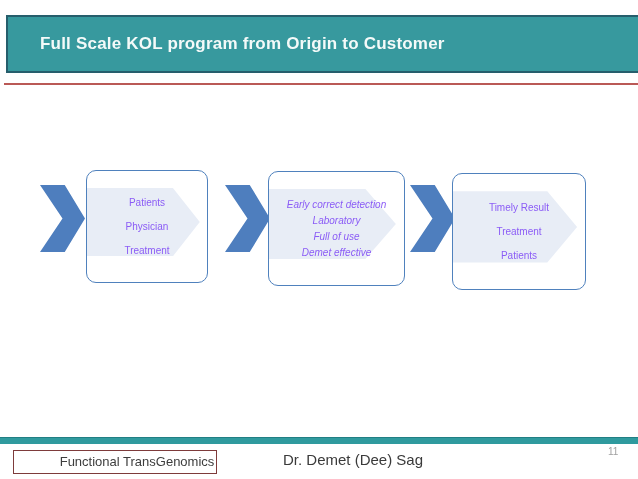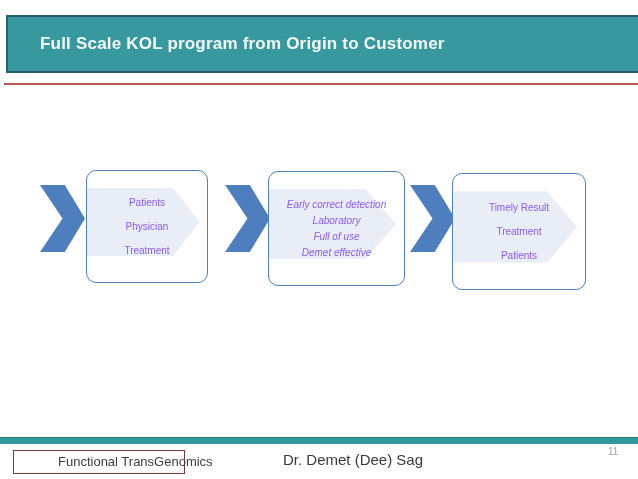--- a/index.html
+++ b/index.html
@@ -28,21 +28,21 @@
   .box1{left:86px;top:170px;width:122px;height:113px;}
   .box2{left:268px;top:171px;width:137px;height:115px;}
   .box3{left:452px;top:173px;width:134px;height:117px;}
   .watermark{position:absolute;left:0;top:15%;width:94%;height:62%;background:#E8EDF6;
              clip-path:polygon(0 0,76% 0,100% 50%,76% 100%,0 100%);z-index:0;}
   .step-line{position:relative;z-index:1;color:#8b5cf6;font-size:10px;line-height:24px;padding:0 4px;}
   .box2 .step-line{line-height:16px;font-style:italic;}
 
   
   .teal-bar{position:absolute;left:0;right:0;top:437px;height:6px;background:#2F9A9E;border-top:1px solid #217F84;}
-  .footer-box{position:absolute;left:13px;top:450px;width:172px;height:24px;border:1px solid #7E3B3B;
+  .footer-box{position:absolute;left:13px;top:450px;width:204px;height:24px;border:1px solid #7E3B3B;
               box-sizing:border-box;background:#ffffff;text-align:center;padding-left:44px;}
   .footer-box-label{font-size:13px;color:#3D3D3D;line-height:22px;white-space:nowrap;}
   .author{position:absolute;left:233px;top:451px;width:240px;text-align:center;font-size:15px;color:#3A3A3A;}
   .page-num{position:absolute;left:608px;top:446px;font-size:10px;color:#A0A0A0;}
 </style>
 </head>
 <body>
 
 <div class="slide">
 

